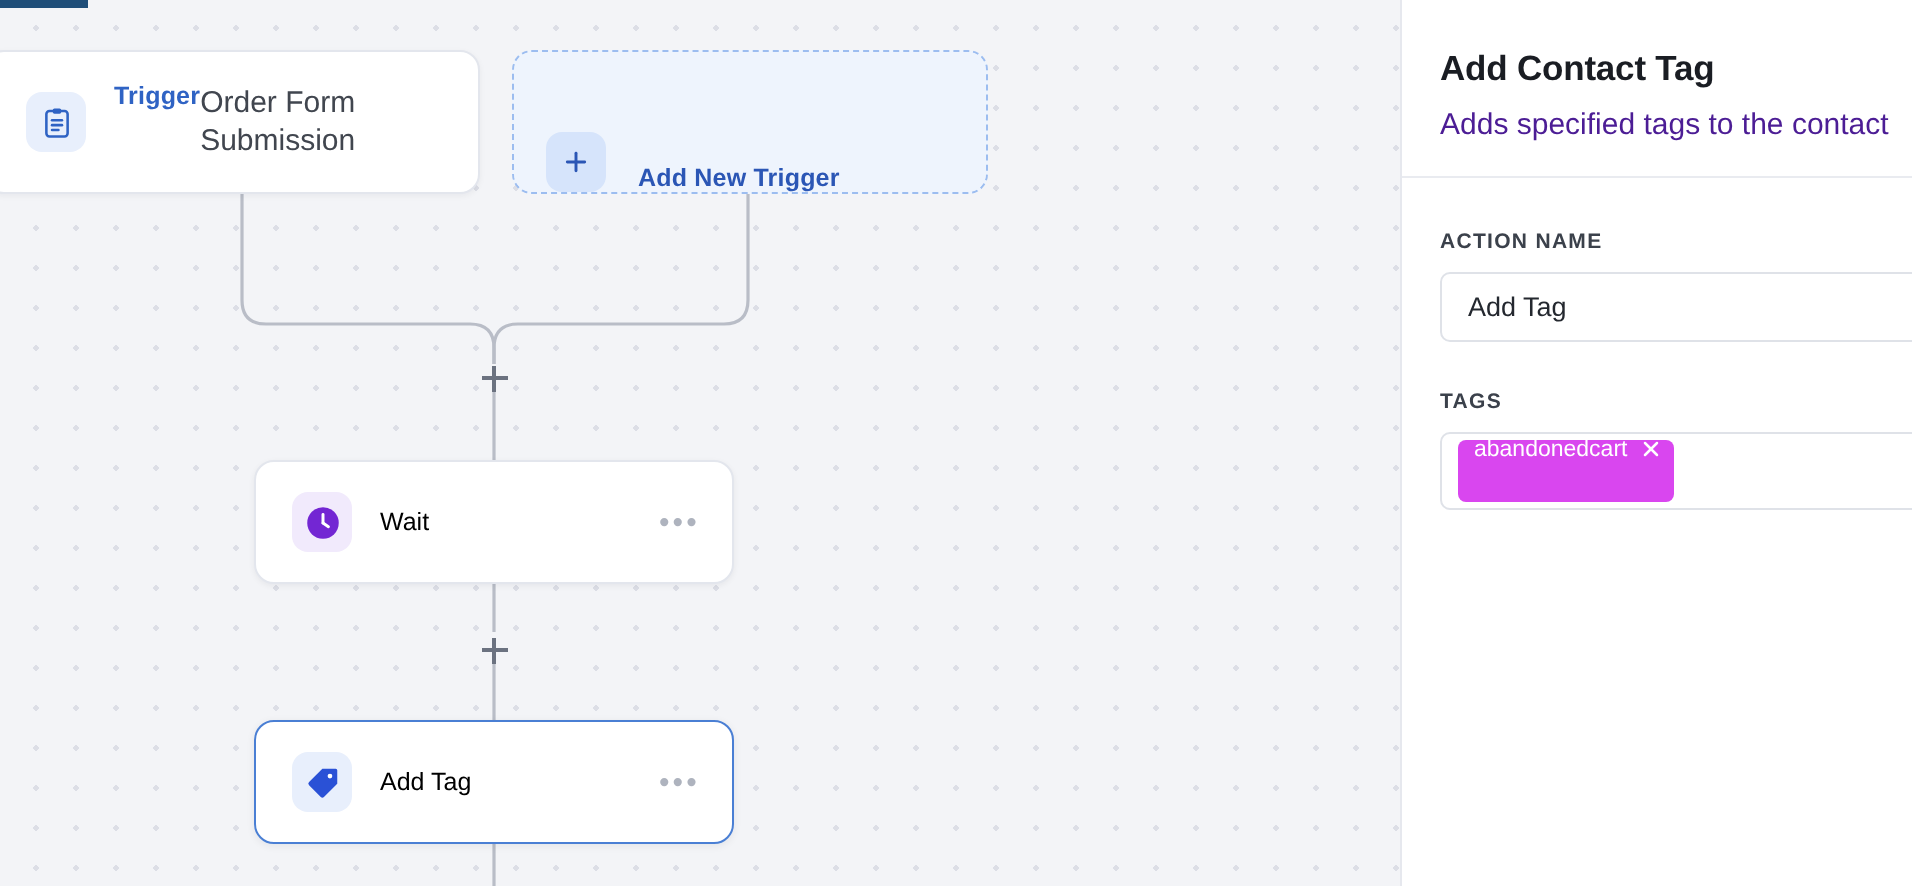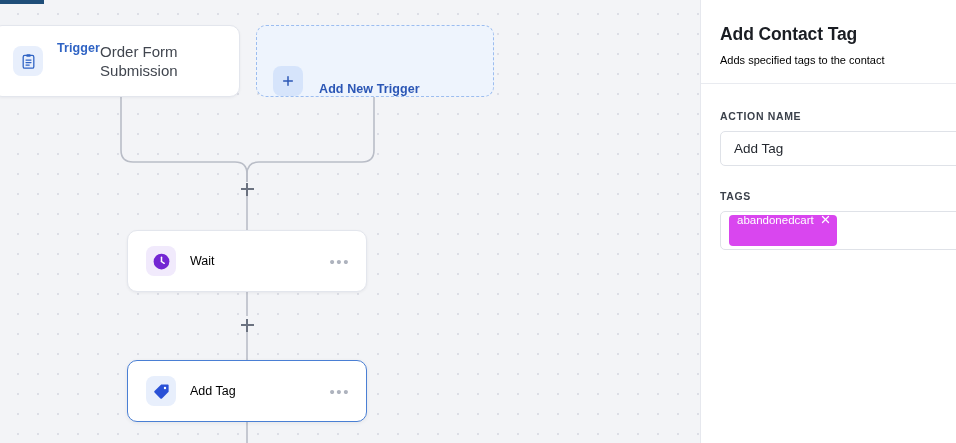--- a/index.html
+++ b/index.html
@@ -218,22 +218,22 @@
     border-bottom: 1px solid #e9ebf0;
   }
   #panel-title {
     font-size: 17.5px;
     font-weight: 700;
     color: #1a1d23;
     letter-spacing: -0.1px;
   }
   #panel-sub {
     margin-top: 9px;
-    font-size: 11px;
-    color: #000000;
+    font-size: 15px;
+    color: #4c1d95;
     white-space: nowrap;
   }
   #panel-body {
     padding: 26px 0 0 19px;
   }
   .field-label {
     font-size: 10.5px;
     font-weight: 700;
     color: #3b414b;
     letter-spacing: 0.65px;

